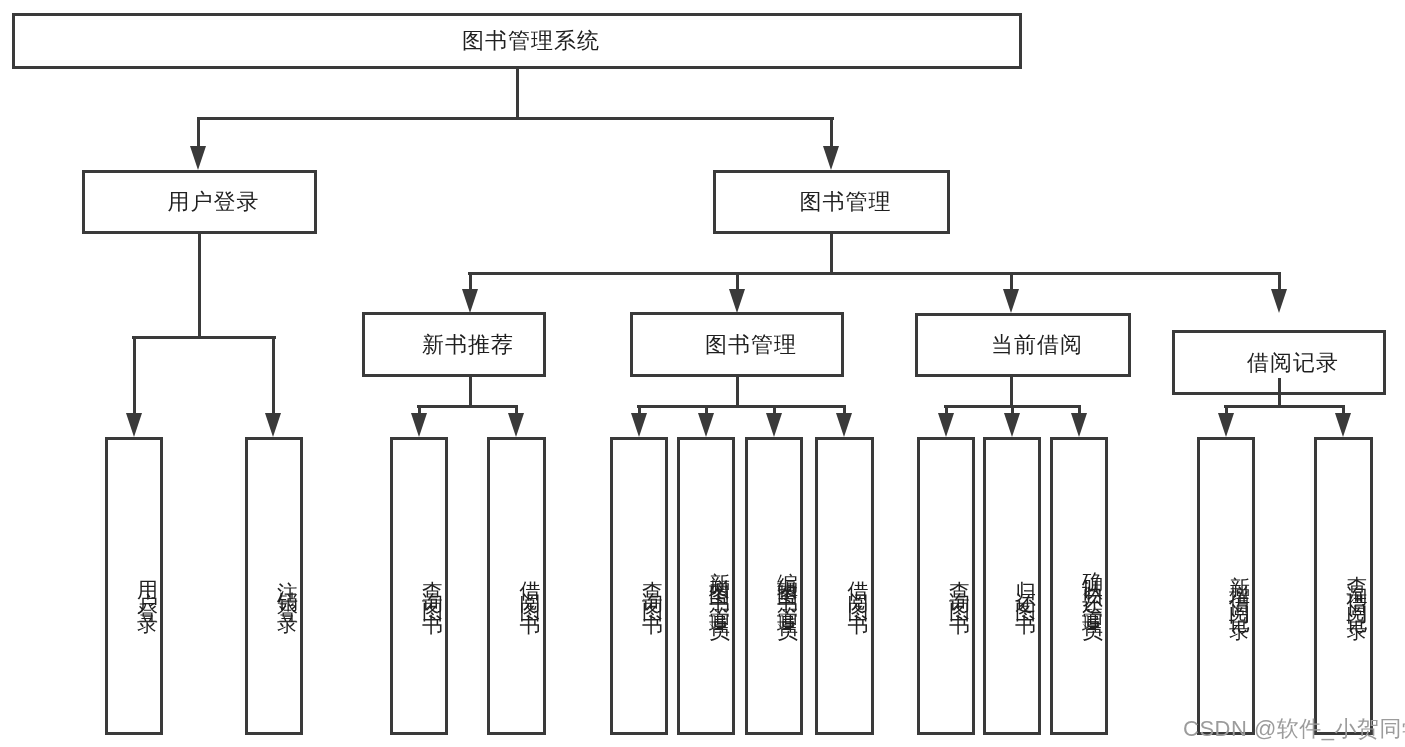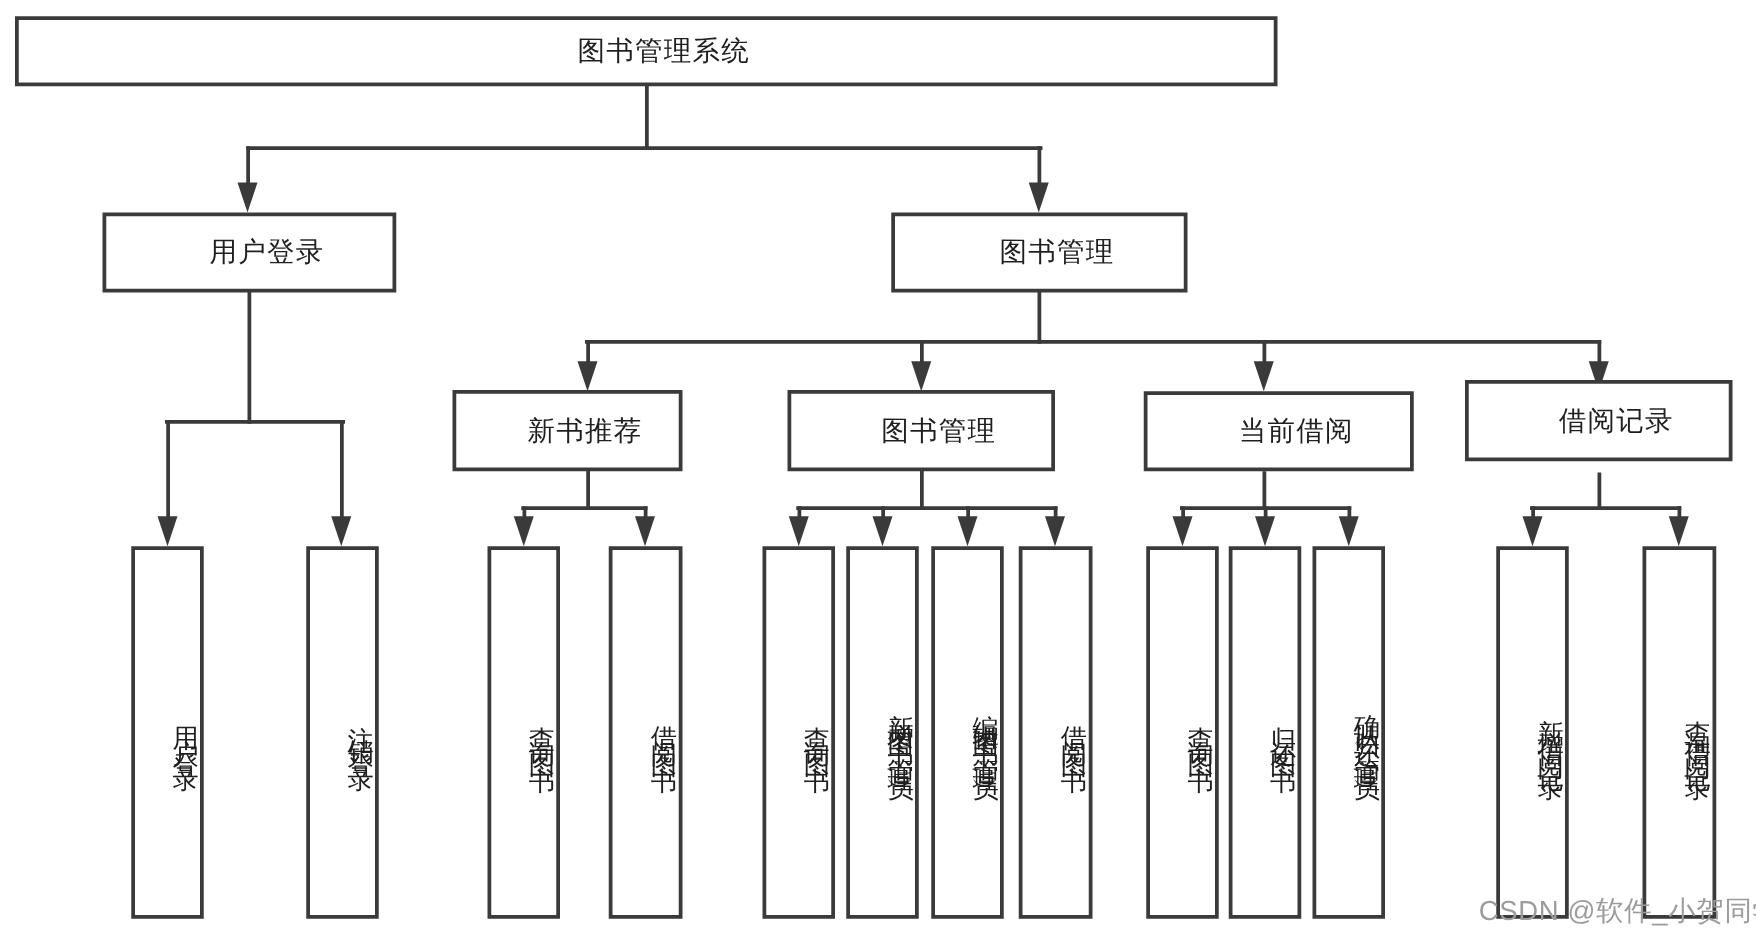--- a/index.html
+++ b/index.html
@@ -106,21 +106,21 @@
 
   <div class="box" style="left:362px;top:312px;width:184px;height:65px;">
     <span class="hlabel">新书推荐</span>
   </div>
   <div class="box" style="left:630px;top:312px;width:214px;height:65px;">
     <span class="hlabel">图书管理</span>
   </div>
   <div class="box" style="left:903px;top:313px;width:216px;height:64px;margin-left:12px;">
     <span class="hlabel">当前借阅</span>
   </div>
-  <div class="box" style="left:1172px;top:304px;width:214px;height:65px;">
+  <div class="box" style="left:1172px;top:330px;width:214px;height:65px;">
     <span class="hlabel">借阅记录</span>
   </div>
 
   <div class="line" style="left:469px;top:376px;width:3px;height:32px;"></div>
   <div class="line" style="left:417px;top:405px;width:101px;height:3px;"></div>
   <div class="line" style="left:418px;top:405px;width:3px;height:12px;"></div>
   <div class="arrow" style="left:411px;top:413px;"></div>
   <div class="line" style="left:515px;top:405px;width:3px;height:12px;"></div>
   <div class="arrow" style="left:508px;top:413px;"></div>
 

